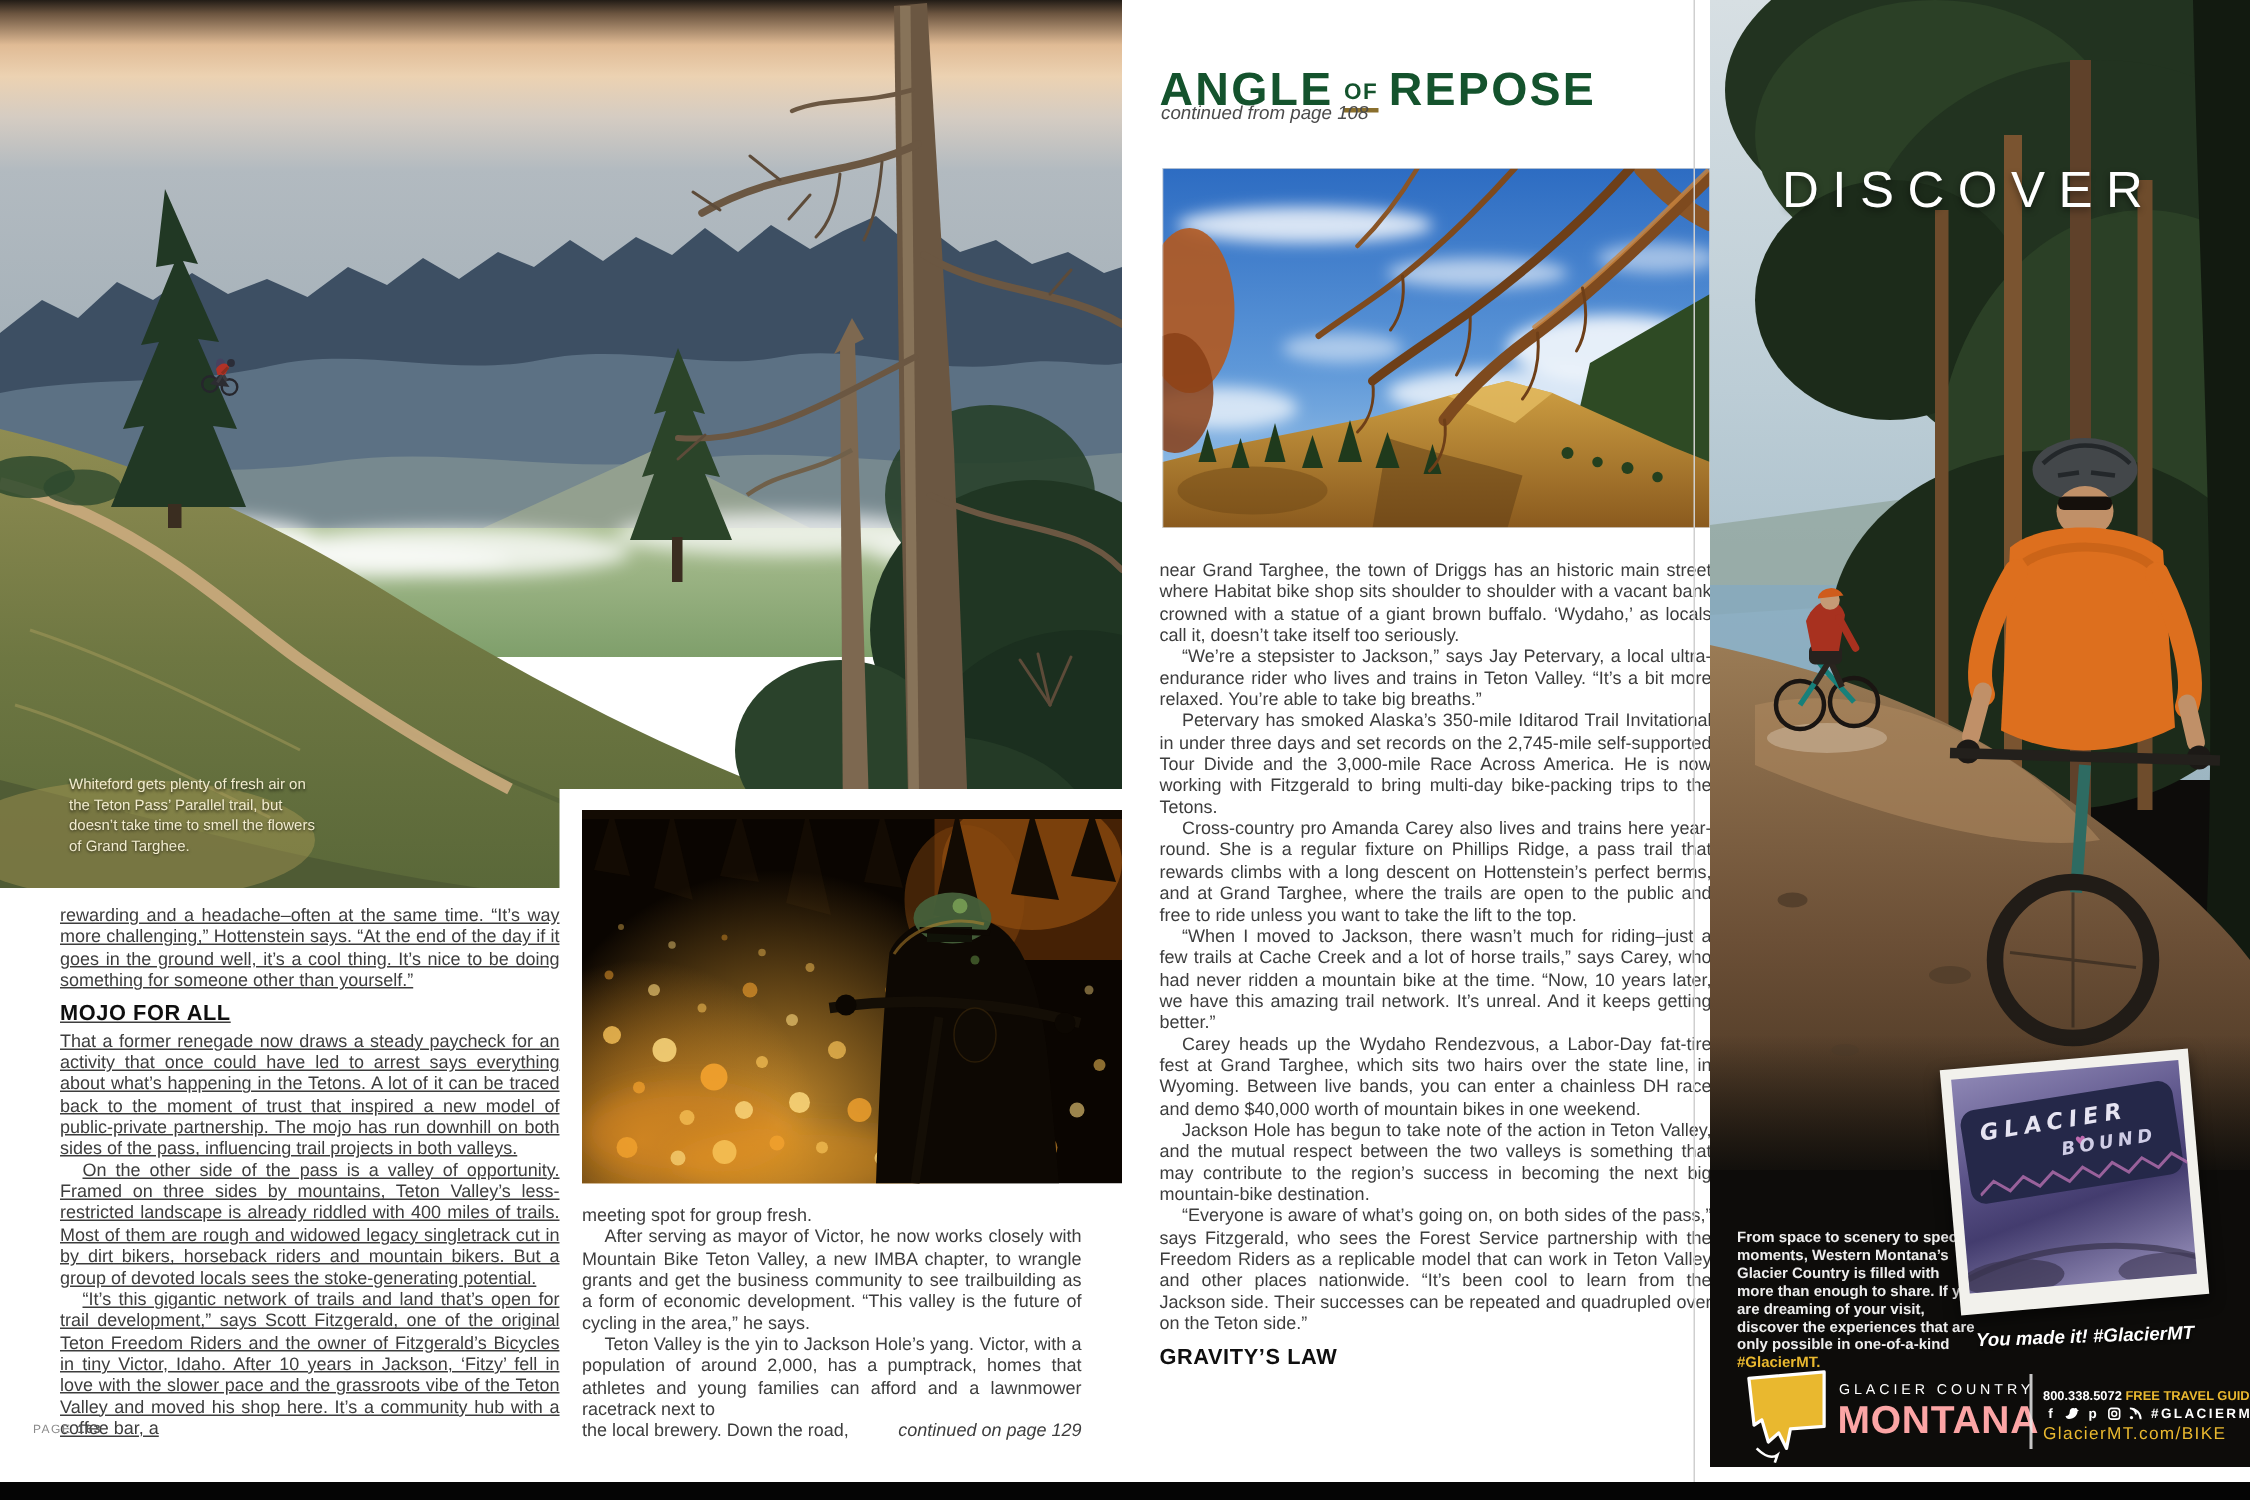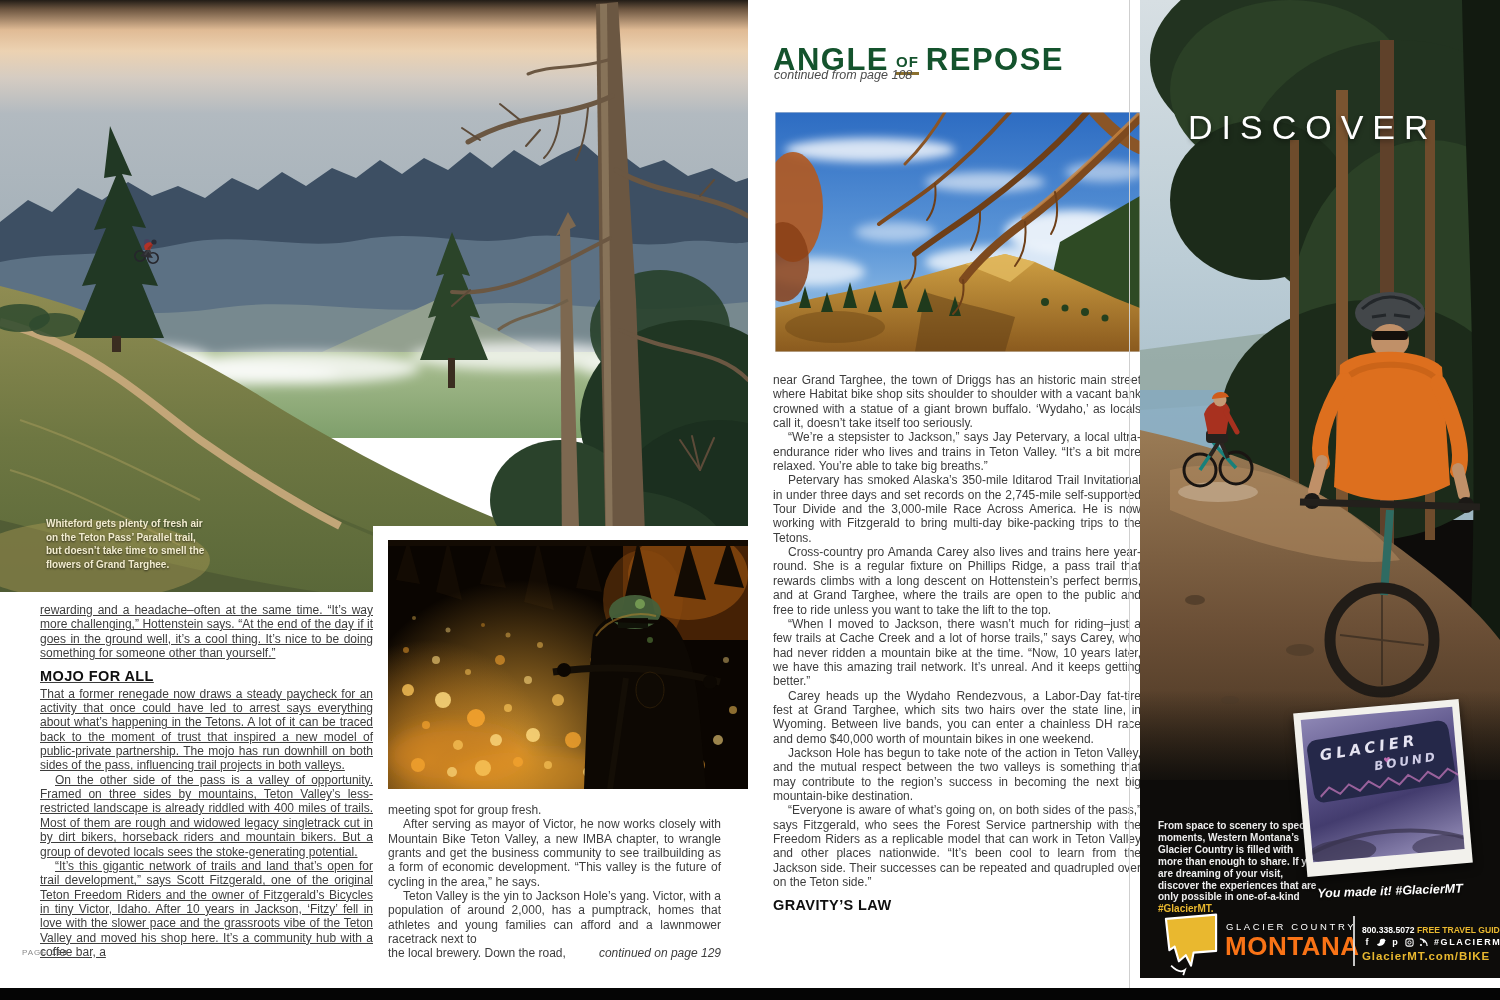--- a/index.html
+++ b/index.html
@@ -16,21 +16,21 @@
   .lastline{display:flex;justify-content:space-between;}
   .continued{font-style:italic;}
   .cont-from{font-style:italic;color:#4b4b4b;font-size:12.5px;}
 
   
   .hl{display:flex;align-items:flex-end;color:#14532d;font-weight:bold;}
   .hl .w{font-size:31px;letter-spacing:1.5px;line-height:1;}
   .hl .of{font-size:15px;line-height:1;margin:3px 7px 0 7px;padding-bottom:3px;border-bottom:3.5px solid #8a6f2d;letter-spacing:1px;}
 
   
-  .photo-cap{width:168px;font-size:10px;line-height:13.5px;font-weight:bold;color:#f2eccf;
+  .photo-cap{width:168px;font-size:10px;line-height:13.5px;font-weight:normal;color:#f2eccf;
              text-shadow:0 1px 2px rgba(0,0,0,.65);}
   .folio{font-size:8px;letter-spacing:1px;color:#8a8a8a;}
   .folio b{color:#555;font-weight:bold;margin-left:4px;}
 
   
   #ad{left:1140px;top:0;width:360px;height:978px;background:#0d0c0a;}
   .ad-disc{color:#fff;font-size:34px;letter-spacing:9px;line-height:1;
            text-shadow:0 2px 5px rgba(0,0,0,.45);white-space:nowrap;}
   .ad-amp{color:#fff;font-size:33px;letter-spacing:2px;text-shadow:0 2px 5px rgba(0,0,0,.45);}
   .ad-share{color:#e9b82f;font-size:39px;letter-spacing:13px;text-shadow:0 2px 5px rgba(0,0,0,.45);margin-left:12px;}
@@ -43,28 +43,28 @@
   .pol-window{position:absolute;left:3%;top:12%;width:94%;height:44%;background:#252849;
               border-radius:10px;transform:rotate(-4deg);}
   .pol-line1{position:absolute;left:12px;top:7px;color:#e6e4f2;font-family:"DejaVu Sans",sans-serif;
              font-weight:bold;font-style:italic;font-size:15px;letter-spacing:4px;}
   .pol-heart{position:absolute;left:74px;top:24px;color:#c06bb0;font-size:12px;}
   .pol-line2{position:absolute;left:64px;top:28px;color:#cfcde6;font-family:"DejaVu Sans",sans-serif;
              font-weight:bold;font-style:italic;font-size:12px;letter-spacing:3px;}
   .pol-cap{width:170px;text-align:center;color:#fff;font-style:italic;font-weight:bold;font-size:12.5px;
            transform:rotate(-2deg);text-shadow:0 1px 2px rgba(0,0,0,.6);}
   .logo-top{color:#fff;font-size:9.5px;letter-spacing:2.6px;white-space:nowrap;}
-  .logo-name{color:#f97316;font-size:26px;font-weight:bold;letter-spacing:.5px;line-height:1;white-space:nowrap;}
+  .logo-name{color:#fca5a5;font-size:26px;font-weight:bold;letter-spacing:.5px;line-height:1;white-space:nowrap;}
   .ad-divider{width:2px;height:50px;background:#e8e8e8;opacity:.85;}
   .contact-line{color:#fff;font-size:8.6px;font-weight:bold;white-space:nowrap;}
   .social-row{display:flex;align-items:center;gap:4px;color:#fff;font-size:9px;}
   .social-row .tag{letter-spacing:1.6px;font-weight:bold;margin-left:2px;}
   .soc{width:10px;height:10px;display:inline-flex;align-items:center;justify-content:center;
        color:#fff;font-weight:bold;font-size:9px;line-height:1;}
-  .ad-url{color:#e9b82f;font-weight:bold;font-size:11.5px;letter-spacing:.9px;white-space:nowrap;}
+  .ad-url{color:#e9b82f;font-weight:normal;font-size:11.5px;letter-spacing:.9px;white-space:nowrap;}
 
   .page-edge{width:1px;background:#cfcfcf;}
   .bottom-bar{left:0;top:988px;width:1500px;height:12px;background:#050505;}
 </style>
 </head>
 <body>
 
 <div id="page">
 
   <div class="abs" style="left:0;top:0;width:748px;height:592px;">

